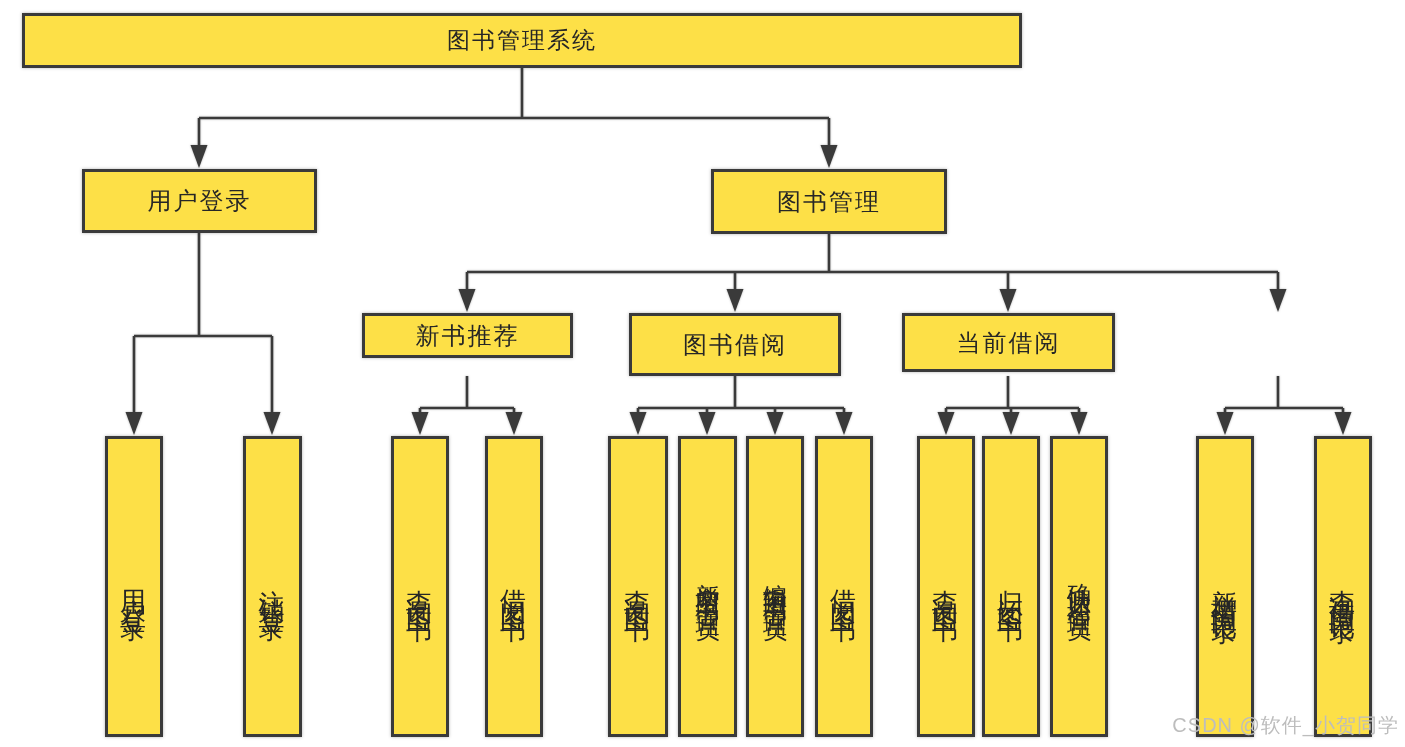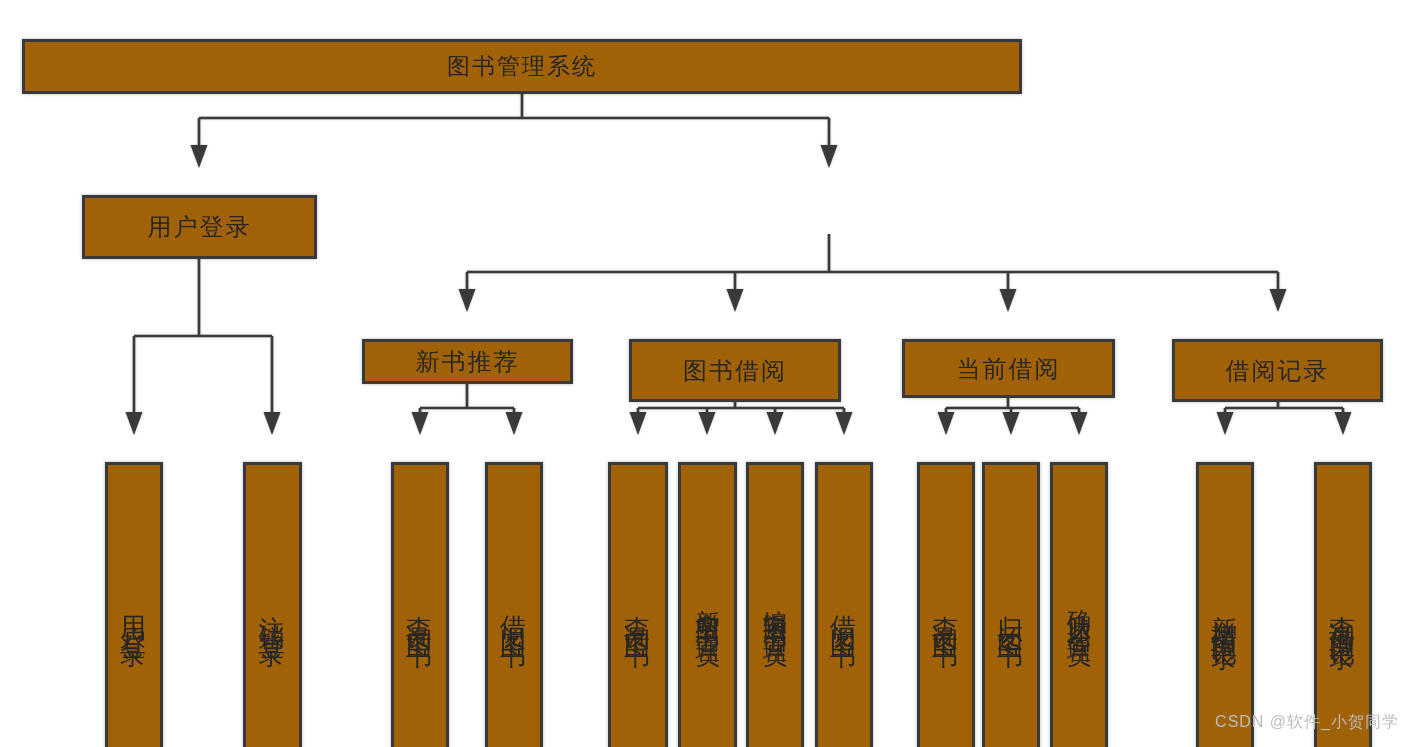--- a/index.html
+++ b/index.html
@@ -19,27 +19,26 @@
     position: absolute;
     left: 0; top: 0;
     width: 1405px;
     height: 747px;
     filter: drop-shadow(0 0 1px rgba(60,60,60,0.35));
   }
   .box {
     position: absolute;
     box-sizing: border-box;
     border: 3px solid #3a3a3a;
-    background: #a16207;
+    background: #fde047;
     display: flex;
     align-items: center;
     justify-content: center;
     box-shadow: 0 0 3px rgba(40,40,40,0.35);
     color: #262626;
-    margin-top: 26px;
   }
   .box.h span {
     font-size: 24px;
     letter-spacing: 2px;
     white-space: nowrap;
     color: #262626;
   }
   .box.root span { font-size: 23px; }
   .box.v span {
     writing-mode: vertical-rl;
@@ -47,21 +46,21 @@
     white-space: nowrap;
     color: #262626;
   }
   .box.v span.s4 { font-size: 26px; letter-spacing: 9px; }
   .box.v span.s6 { font-size: 26px; letter-spacing: 6px; }
   .box.v span.s9 { font-size: 24px; letter-spacing: 5px; }
   .watermark {
     position: absolute;
     top: 712px;
     right: 6px;
-    font-size: 16px;
+    font-size: 20px;
     color: #bdbdbd;
     letter-spacing: 1px;
     white-space: nowrap;
     z-index: 5;
   }
 </style>
 </head>
 <body>
 
 <div class="canvas">
@@ -110,32 +109,32 @@
     </g>
   </svg>
 
   <div class="box h root" style="left:22px; top:13px; width:1000px; height:55px;">
     <span>图书管理系统</span>
   </div>
 
   <div class="box h" style="left:82px; top:169px; width:235px; height:64px;">
     <span>用户登录</span>
   </div>
+  <div class="box h" style="left:711px; top:169px; width:236px; height:65px;">
+    <span>图书管理</span>
+  </div>
 
   <div class="box h" style="left:362px; top:313px; width:211px; height:45px;">
     <span>新书推荐</span>
   </div>
   <div class="box h" style="left:629px; top:313px; width:212px; height:63px;text-align:right;">
     <span>图书借阅</span>
   </div>
   <div class="box h" style="left:902px; top:313px; width:213px; height:59px;">
     <span>当前借阅</span>
-  </div>
-  <div class="box h" style="left:1172px; top:313px; width:211px; height:63px;">
-    <span>借阅记录</span>
   </div>
 
   <div class="box v" style="left:105px; top:436px; width:58px; height:301px;">
     <span class="s4">用户登录</span>
   </div>
   <div class="box v" style="left:243px; top:436px; width:59px; height:301px;">
     <span class="s4">注销登录</span>
   </div>
 
   <div class="box v" style="left:391px; top:436px; width:58px; height:301px;">

